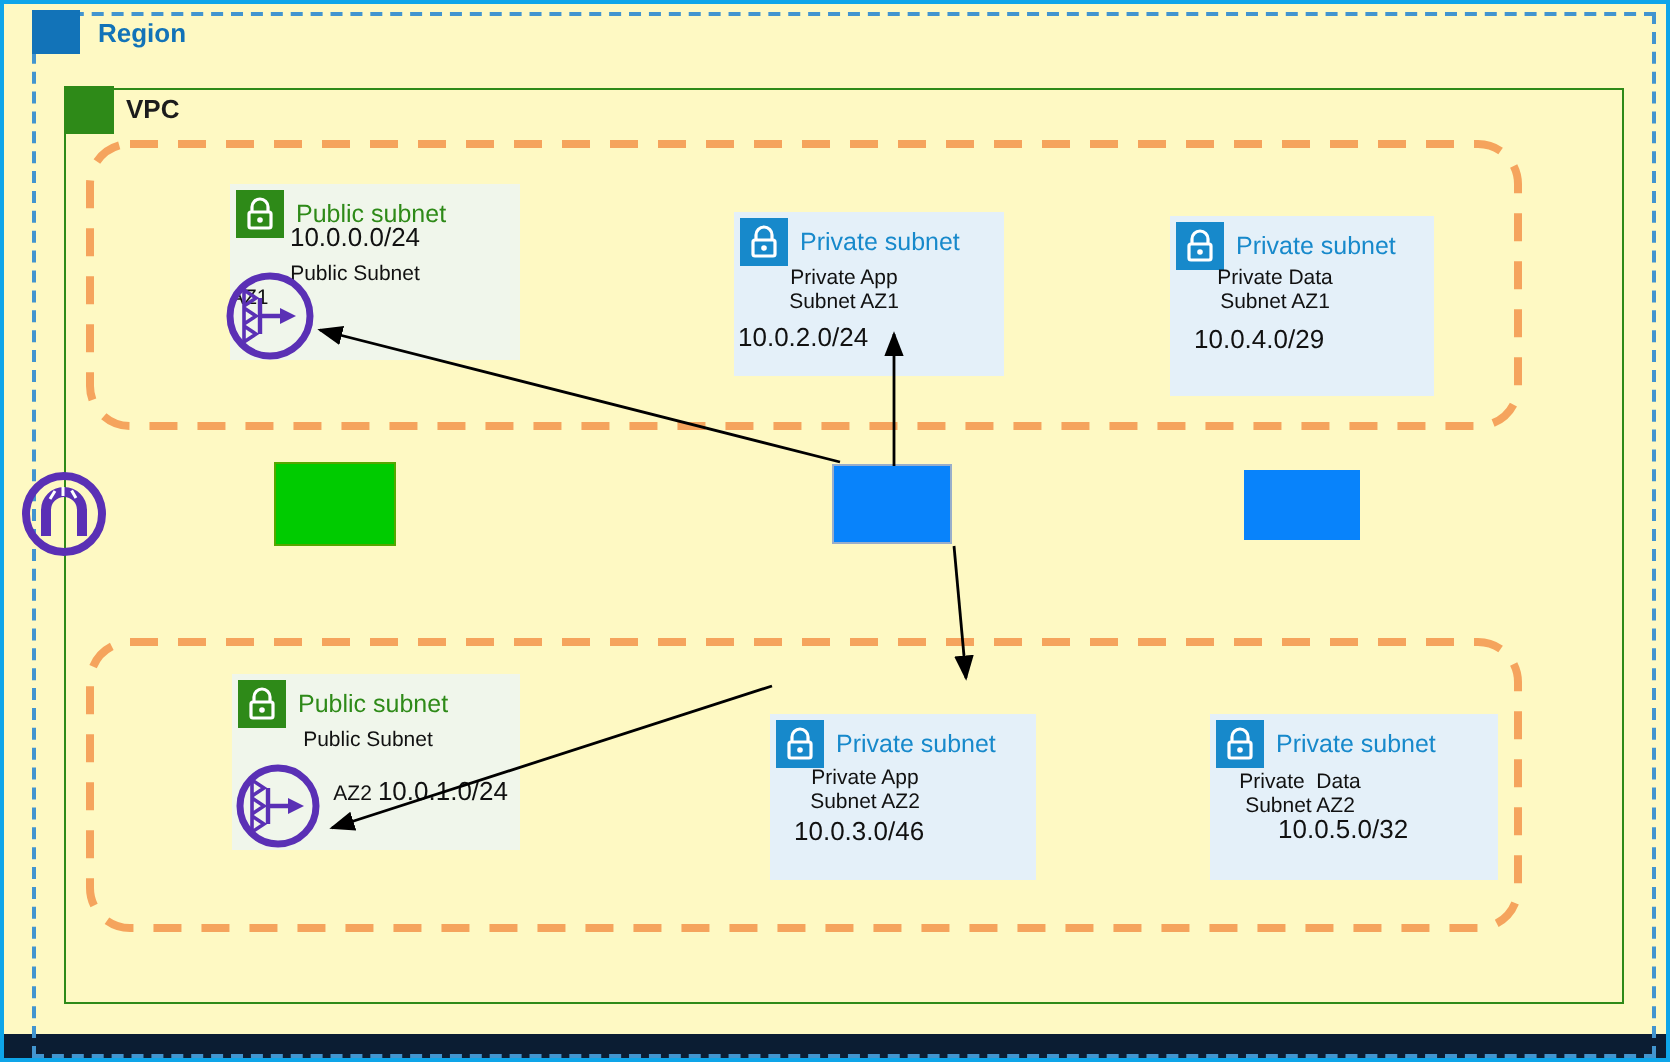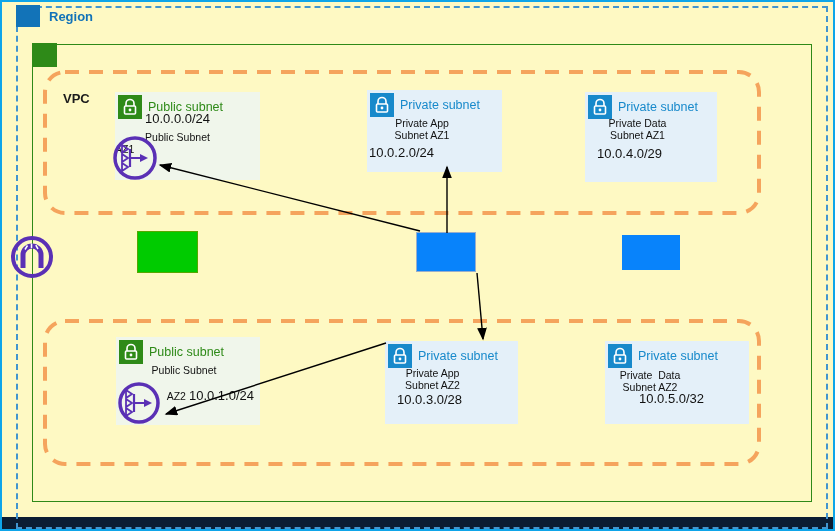--- a/index.html
+++ b/index.html
@@ -8,25 +8,25 @@
     border:2px solid #0ea5e9;background:#fef9c3;overflow:hidden;
     font-family:Liberation Sans, sans-serif;color:#111;
   }
   .abs{position:absolute;}
   .bottom-bar{left:0;top:515px;width:831px;height:14px;background:#0b1d33;z-index:1;}
   .region-border{left:14px;top:4px;width:812px;height:523px;border:2px dashed #4295cf;box-sizing:border-box;z-index:2;}
   .region-chip{left:14px;top:3px;width:24px;height:22px;background:#1273b8;z-index:3;}
   .region-label{left:47px;top:7px;font-size:13px;font-weight:bold;color:#1273b8;z-index:3;}
   .vpc-border{left:30px;top:42px;width:780px;height:458px;border:1px solid #2e8a18;box-sizing:border-box;z-index:2;}
   .vpc-chip{left:30px;top:41px;width:25px;height:24px;background:#2e8a18;z-index:3;}
-  .vpc-label{left:61px;top:45px;font-size:13px;font-weight:bold;color:#1c1c1c;z-index:3;margin-top:44px;}
+  .vpc-label{left:61px;top:45px;font-size:13px;font-weight:bold;color:#1c1c1c;z-index:3;}
 
   .subnet{box-sizing:border-box;z-index:3;}
   .subnet.public{background:#f0f6eb;}
-  .subnet.private{background:#e4f0f9;}
+  .subnet.private{background:#e4f0f9;margin-top:16px;}
   .lock{position:absolute;left:3px;top:3px;width:24px;height:24px;}
   .lock-line{fill:none;stroke:#fff;stroke-width:1.6;}
   .lock-dot{fill:#fff;}
   .public .lock-bg{fill:#2e8a18;}
   .private .lock-bg{fill:#1789cb;}
   .s-title{position:absolute;left:33px;top:8px;font-size:12.5px;}
   .public .s-title{color:#2e8a18;}
   .private .s-title{color:#1789cb;}
   .sub-line{position:absolute;font-size:10.5px;color:#111;white-space:pre-wrap;line-height:12px;}
   .ip{font-size:13px;line-height:14px;}
@@ -110,21 +110,21 @@
   <div class="abs subnet private" style="left:383px;top:339px;width:133px;height:83px">
     <svg class="lock" viewBox="0 0 24 24">
       <rect class="lock-bg" width="24" height="24"></rect>
       <path class="lock-line" d="M8 11 v-2.5 a4 4 0 0 1 8 0 V11"></path>
       <rect class="lock-line" x="6.5" y="11" width="11" height="8" rx="1"></rect>
       <circle class="lock-dot" cx="12" cy="15" r="1.4"></circle>
     </svg>
     <div class="s-title">Private subnet</div>
     <div class="sub-line" style="left:0;top:26px;width:95px;text-align:center">Private App</div>
     <div class="sub-line" style="left:0;top:38px;width:95px;text-align:center">Subnet AZ2</div>
-    <div class="sub-line ip" style="left:12px;top:52px">10.0.3.0/28</div>
+    <div class="sub-line ip" style="left:12px;top:52px">10.0.3.0/46</div>
   </div>
 
   <div class="abs subnet private" style="left:603px;top:339px;width:144px;height:83px">
     <svg class="lock" viewBox="0 0 24 24">
       <rect class="lock-bg" width="24" height="24"></rect>
       <path class="lock-line" d="M8 11 v-2.5 a4 4 0 0 1 8 0 V11"></path>
       <rect class="lock-line" x="6.5" y="11" width="11" height="8" rx="1"></rect>
       <circle class="lock-dot" cx="12" cy="15" r="1.4"></circle>
     </svg>
     <div class="s-title">Private subnet</div>

